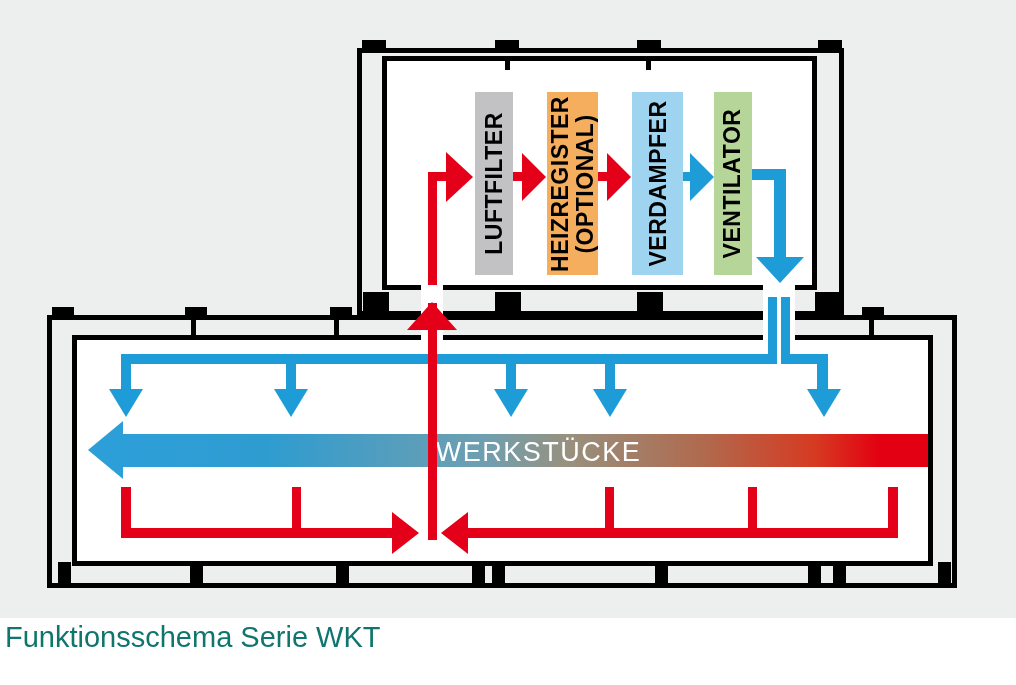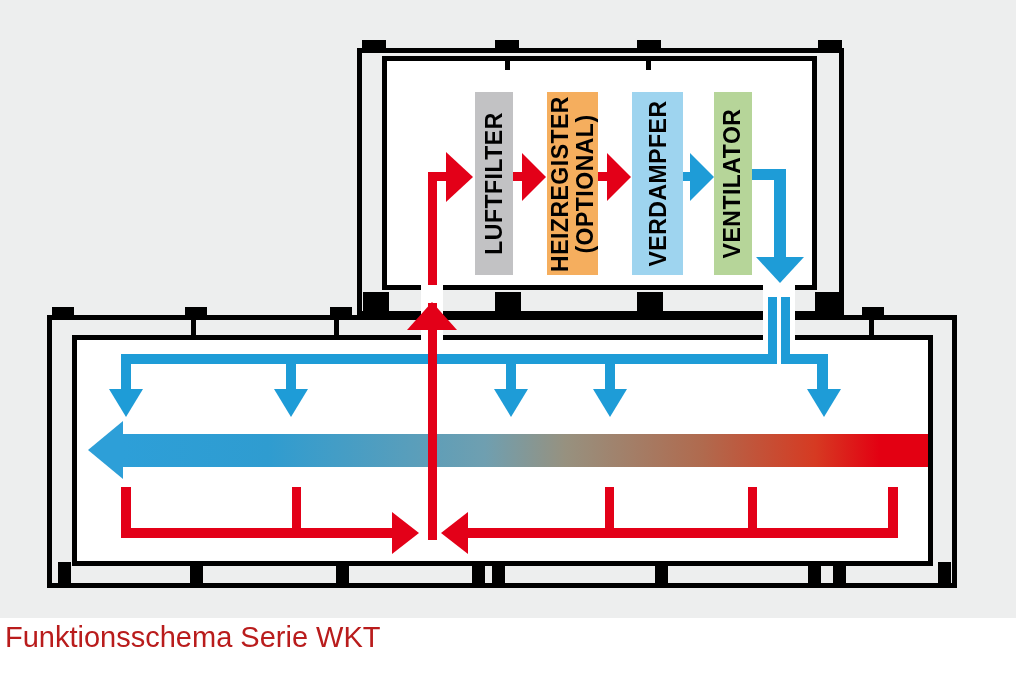--- a/index.html
+++ b/index.html
@@ -29,21 +29,21 @@
   .tri-left-red{border-top:21px solid transparent;border-bottom:21px solid transparent;border-right:27px solid #e30018;}
   .tri-right-red-big{border-top:21px solid transparent;border-bottom:21px solid transparent;border-left:27px solid #e30018;}
   .tri-left-grad{border-top:29px solid transparent;border-bottom:29px solid transparent;border-right:35px solid #2d9fd8;}
   
   .wk-body{position:absolute;left:123px;top:434px;width:805px;height:33px;
      background:linear-gradient(90deg,#2d9fd8 0%,#2f9cd0 18%,#6f9fb0 45%,#97917f 55%,#b06a4e 72%,#d63a22 86%,#e30012 94%,#e30012 100%);}
   .wk-text{position:absolute;left:123px;top:437px;width:805px;text-align:center;color:#fff;
      font-size:27px;font-weight:400;letter-spacing:1.5px;padding-left:26px;box-sizing:border-box;}
   
   .caption-band{position:absolute;left:0;top:618px;width:1016px;height:67px;background:#ffffff;}
-  .caption{position:absolute;left:5px;top:621px;font-size:29px;color:#b91c1c;}
+  .caption{position:absolute;left:5px;top:621px;font-size:29px;color:#0f766e;}
 </style>
 </head>
 <body>
 
 <div class="canvas">
 
   <div class="box-outer" style="left:47px;top:315px;width:910px;height:273px;"></div>
   <div class="box-inner" style="left:72px;top:335px;width:861px;height:231px;"></div>
 
   <div class="box-outer" style="left:357px;top:48px;width:487px;height:268px;"></div>
@@ -126,20 +126,21 @@
   <div class="tri tri-down-blue-sm" style="left:109px;top:389px;"></div>
   <div class="line blue" style="left:286px;top:364px;width:10px;height:25px;"></div>
   <div class="tri tri-down-blue-sm" style="left:274px;top:389px;"></div>
   <div class="line blue" style="left:506px;top:364px;width:10px;height:25px;"></div>
   <div class="tri tri-down-blue-sm" style="left:494px;top:389px;"></div>
   <div class="line blue" style="left:605px;top:364px;width:10px;height:25px;"></div>
   <div class="tri tri-down-blue-sm" style="left:593px;top:389px;"></div>
 
   <div class="tri tri-left-grad" style="left:88px;top:421px;"></div>
   <div class="wk-body"></div>
+  <div class="wk-text">WERKSTÜCKE</div>
 
   <div class="line red" style="left:121px;top:487px;width:10px;height:51px;"></div>
   <div class="line red" style="left:292px;top:487px;width:9px;height:41px;"></div>
   <div class="line red" style="left:121px;top:528px;width:272px;height:10px;"></div>
   <div class="tri tri-right-red-big" style="left:392px;top:512px;"></div>
   <div class="line red" style="left:468px;top:528px;width:430px;height:10px;"></div>
   <div class="tri tri-left-red" style="left:441px;top:512px;"></div>
   <div class="line red" style="left:605px;top:487px;width:9px;height:41px;"></div>
   <div class="line red" style="left:748px;top:487px;width:9px;height:41px;"></div>
   <div class="line red" style="left:888px;top:487px;width:10px;height:51px;"></div>

